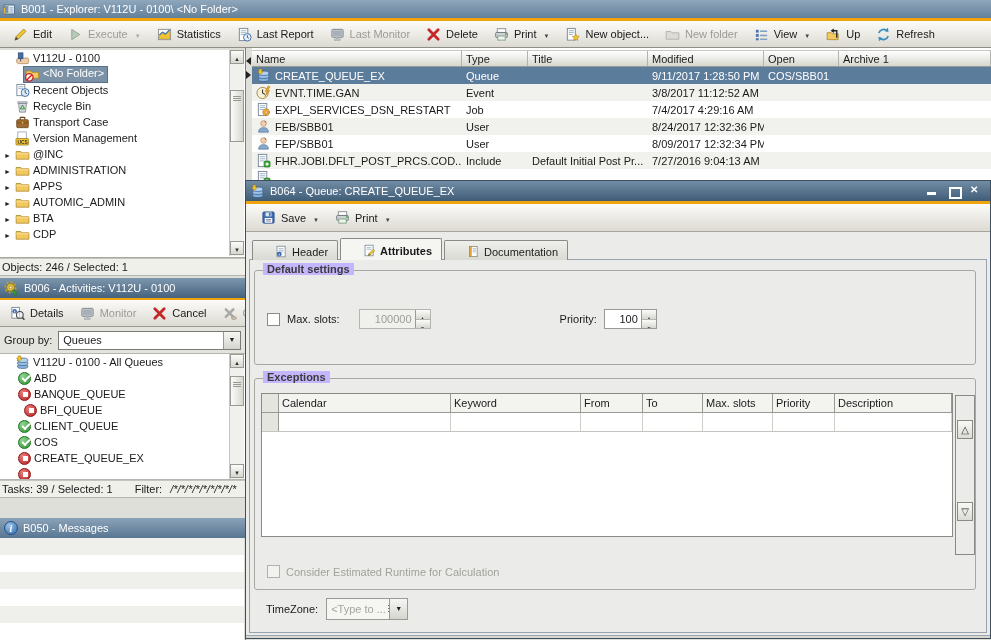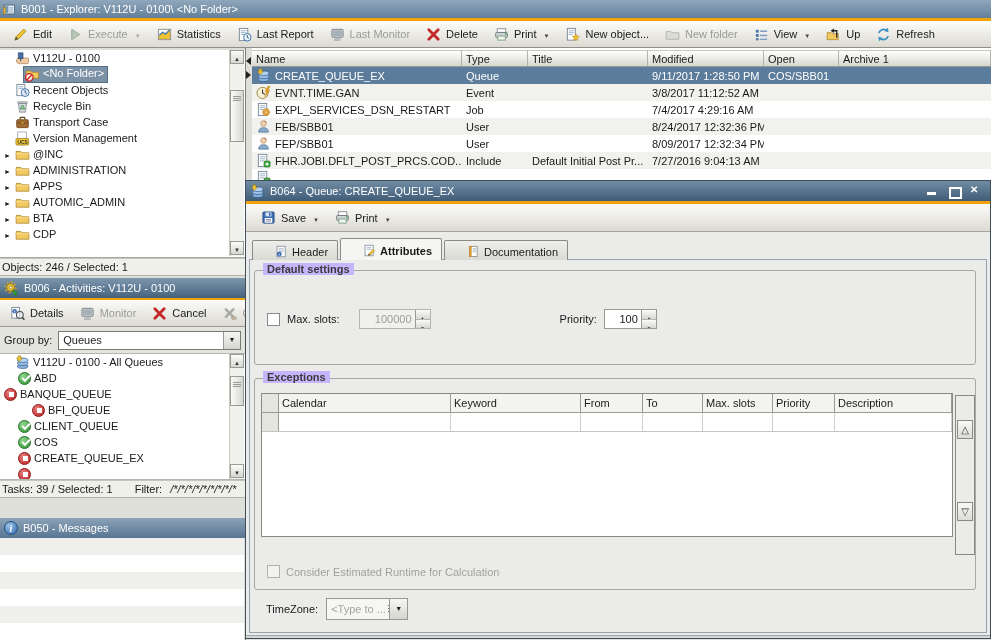--- a/index.html
+++ b/index.html
@@ -551,25 +551,25 @@
           <span class="exp"></span>
           <svg class="ic">
             <use href="#i-queue"></use>
           </svg>
           <span>V112U - 0100 - All Queues</span>
         </div>
       <div class="titem" style="padding-left:18px">
           <span class="bok"></span>
           <span>ABD</span>
         </div>
-      <div class="titem" style="padding-left:4px">
+      <div class="titem" style="padding-left:18px">
           <span class="bstop"></span>
           <span>BANQUE_QUEUE</span>
         </div>
-      <div class="titem" style="padding-left:32px">
+      <div class="titem" style="padding-left:24px">
           <span class="bstop"></span>
           <span>BFI_QUEUE</span>
         </div>
       <div class="titem" style="padding-left:18px">
           <span class="bok"></span>
           <span>CLIENT_QUEUE</span>
         </div>
       <div class="titem" style="padding-left:18px">
           <span class="bok"></span>
           <span>COS</span>

